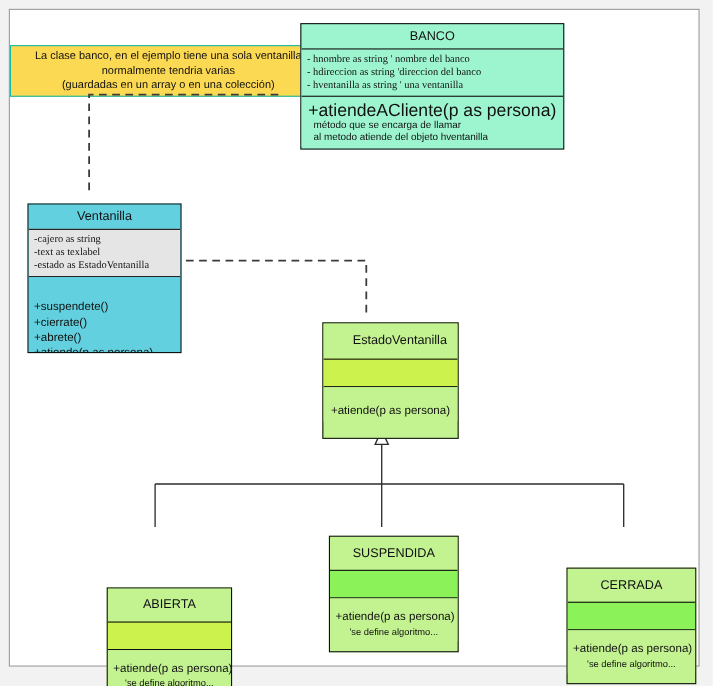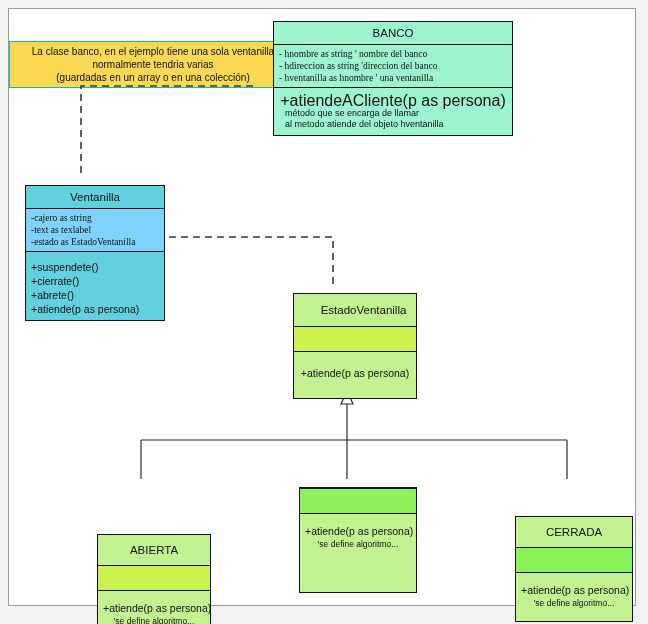--- a/index.html
+++ b/index.html
@@ -49,22 +49,22 @@
   
   #banco{left:264px;top:12px;width:240px;height:115px;background:#9df5cf;}
   #banco .attrs{background:#9df5cf;}
   #banco .ops{background:#9df5cf;padding-top:6px;}
   #banco .ops .m1{text-align:center;font-size:16px;}
   #banco .ops .m2{font-size:9px;line-height:11px;padding-left:6px;}
 
   
   #ventanilla{left:16px;top:176px;width:140px;height:136px;background:#62d0de;}
   #ventanilla .title{background:#62d0de;}
-  #ventanilla .attrs{background:#7dd3fc;border-top:1px solid #111;border-bottom:1px solid #111;}
-  #ventanilla .ops{background:#62d0de;padding-top:8px;}
+  #ventanilla .attrs{background:#e5e5e5;border-top:1px solid #111;border-bottom:1px solid #111;}
+  #ventanilla .ops{background:#62d0de;padding-top:20px;}
 
   
   #nota{
     left:172px;top:158px;width:288px;height:47px;
     background:#fcd952;border:1px solid #14b8a6;
     box-sizing:border-box;
     display:flex;align-items:center;justify-content:center;
     font-size:10px;line-height:13px;color:#111;text-align:center;margin-top:32px;
   }
 
@@ -105,21 +105,21 @@
       <path d="M 558 431 L 558 470" fill="none" stroke="#2b2b2b" stroke-width="1.2"></path>
 
       <polygon points="338,382 332,395 344,395" fill="#ffffff" stroke="#2b2b2b" stroke-width="1.2"></polygon>
     </svg>
 
     <div class="uml" id="banco">
       <div class="cmp title">BANCO</div>
       <div class="cmp attrs sep">
         <div>- hnombre as string ' nombre del banco</div>
         <div>- hdireccion as string 'direccion del banco</div>
-        <div>- hventanilla as hnombre ' una ventanilla</div>
+        <div>- hventanilla as string ' una ventanilla</div>
       </div>
       <div class="cmp ops sep">
         <div class="m1">+atiendeACliente(p as persona)</div>
         <div class="m2">método que se encarga de llamar</div>
         <div class="m2">al metodo atiende del objeto hventanilla</div>
       </div>
     </div>
 
     <div class="uml" id="ventanilla">
       <div class="cmp title">Ventanilla</div>
@@ -155,20 +155,21 @@
     <div class="uml sub" id="abierta">
       <div class="cmp title">ABIERTA</div>
       <div class="band"></div>
       <div class="cmp ops">
         <div class="ctr">+atiende(p as persona)</div>
         <div class="small">'se define algoritmo...</div>
       </div>
     </div>
 
     <div class="uml sub" id="suspendida">
+      <div class="cmp title">SUSPENDIDA</div>
       <div class="band"></div>
       <div class="cmp ops">
         <div class="ctr">+atiende(p as persona)</div>
         <div class="small">'se define algoritmo...</div>
       </div>
     </div>
 
     <div class="uml sub" id="cerrada">
       <div class="cmp title">CERRADA</div>
       <div class="band"></div>

